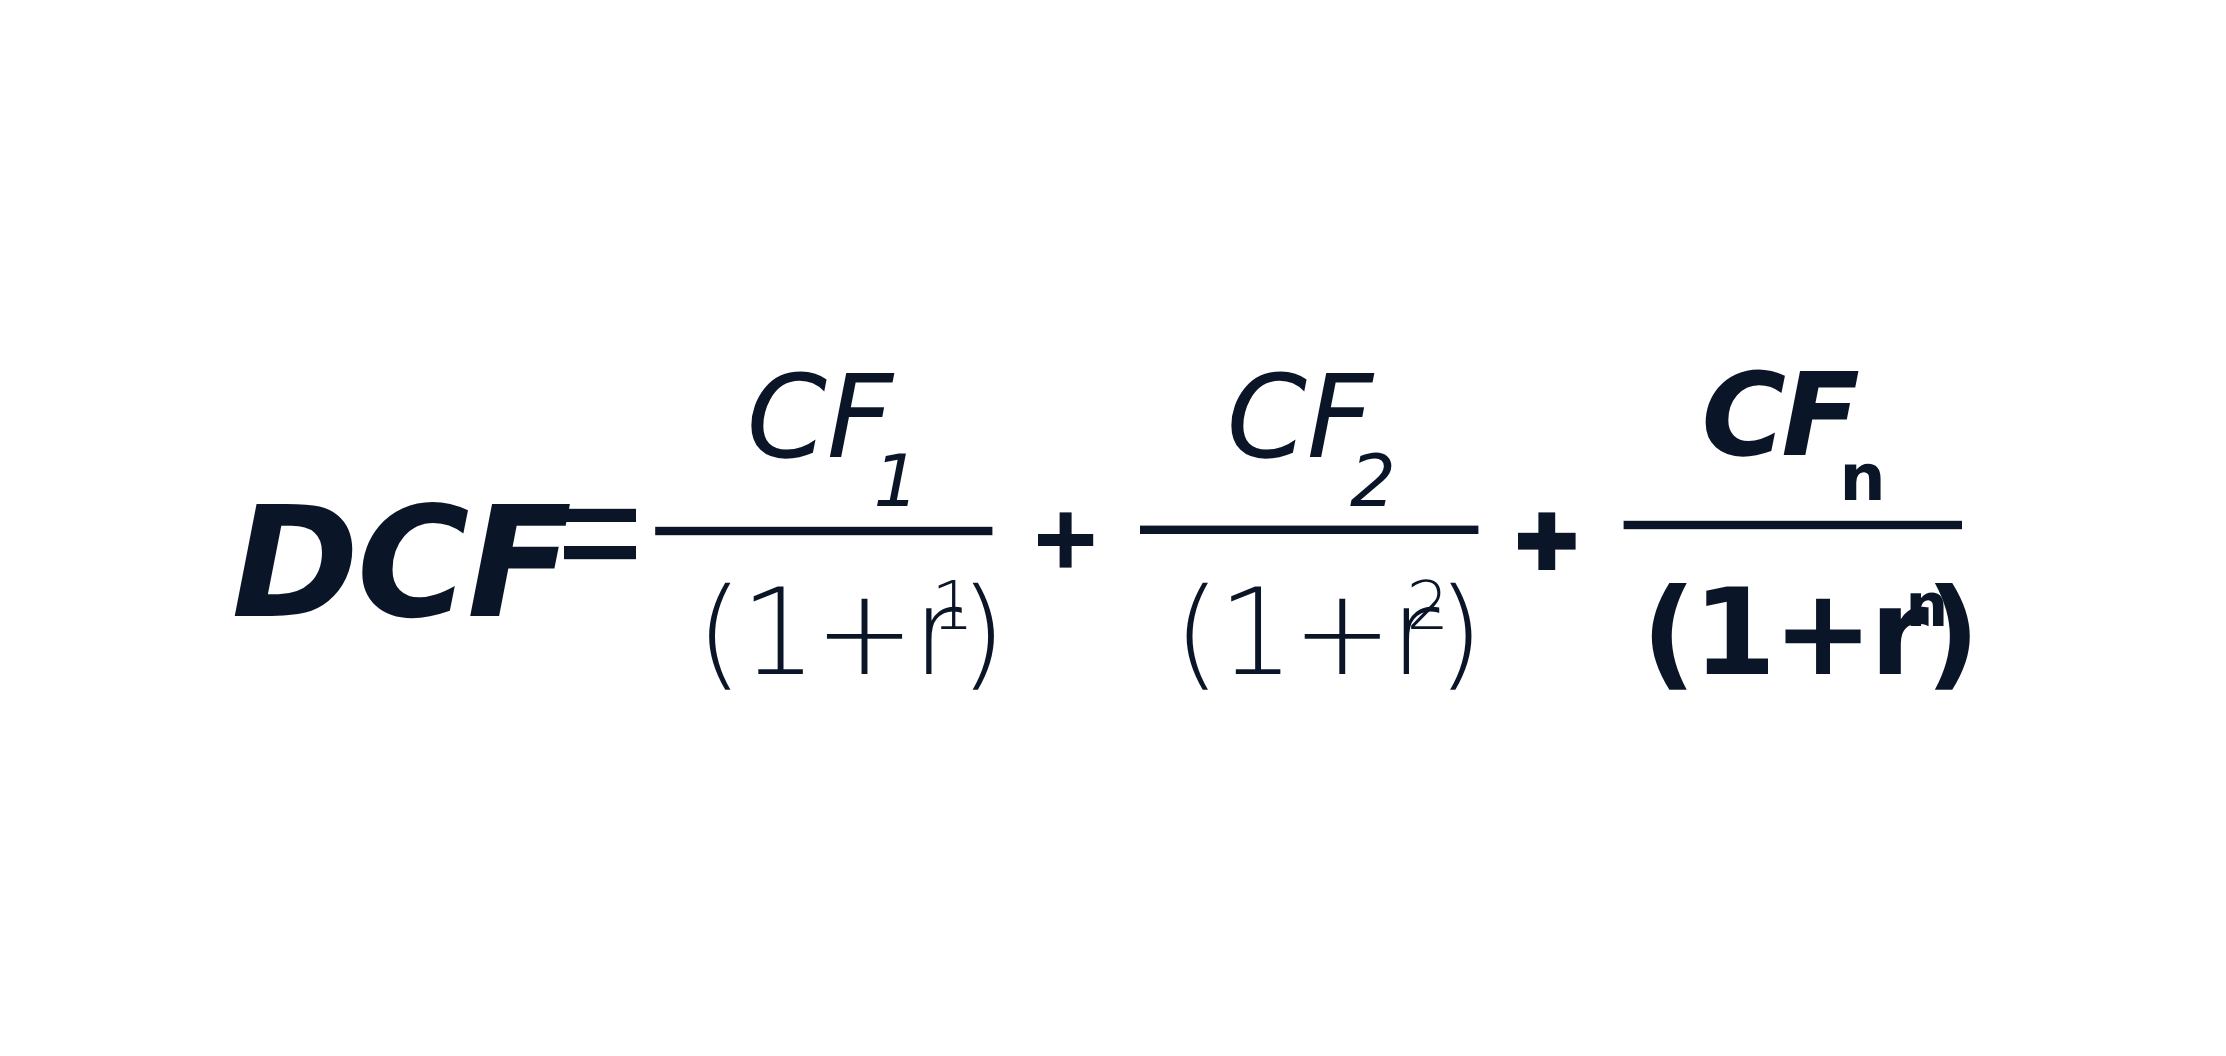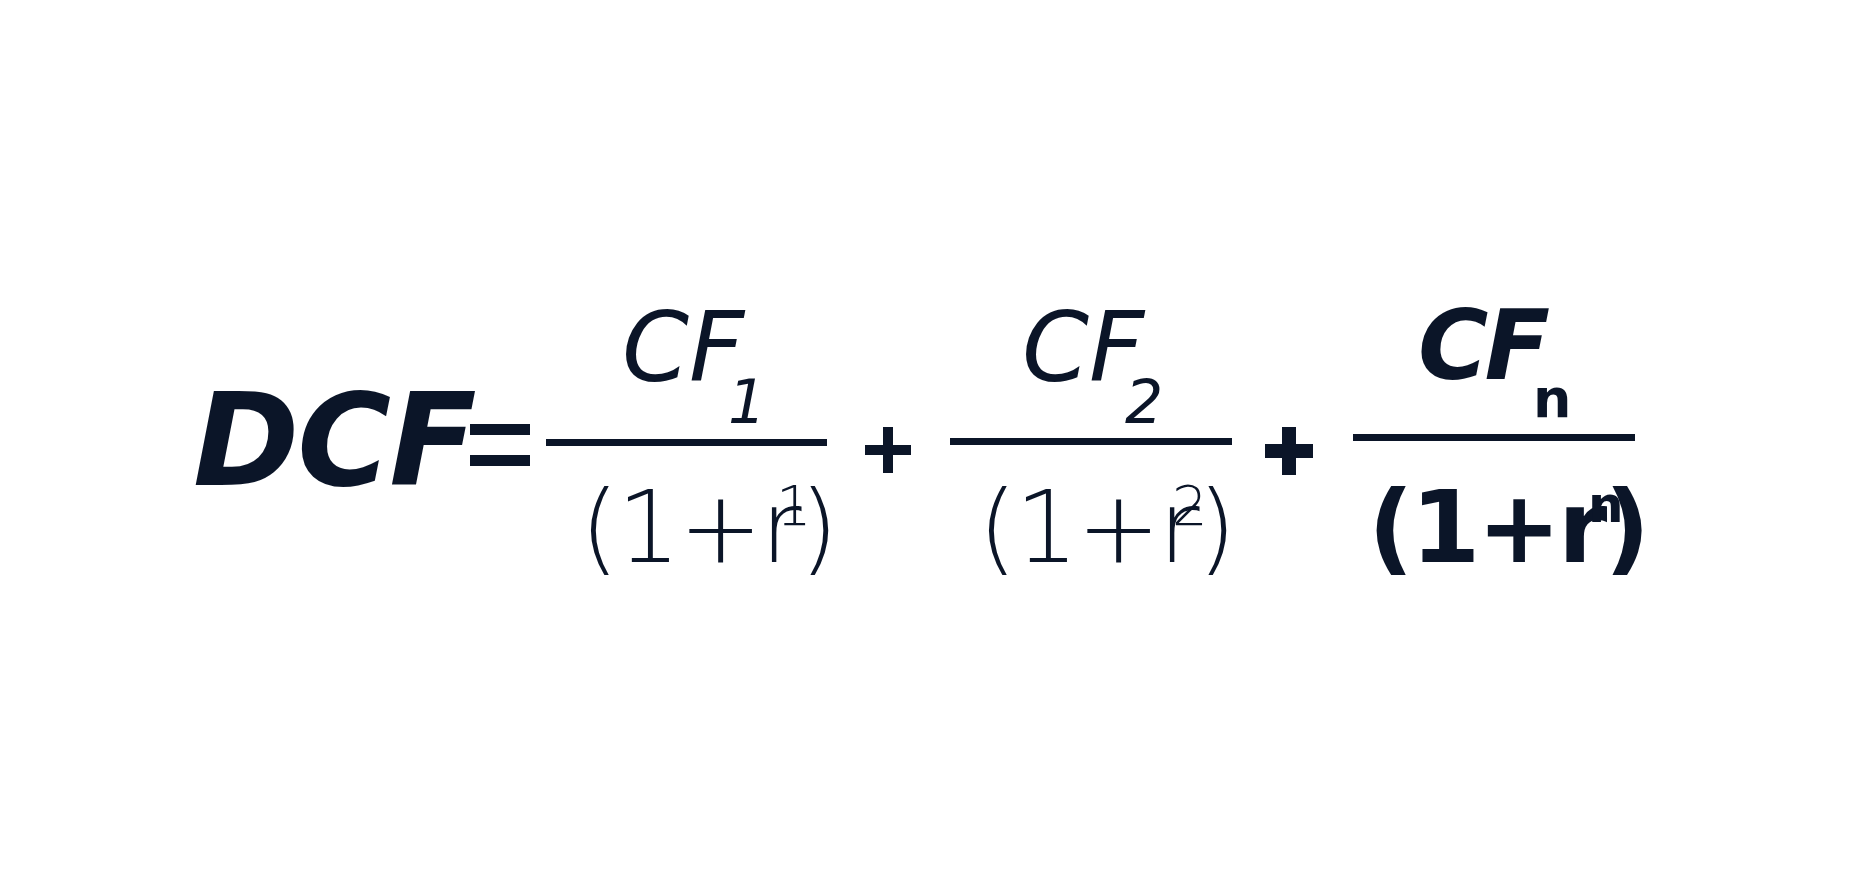--- a/index.html
+++ b/index.html
@@ -1,19 +1,19 @@
 <!DOCTYPE html>
 <html><head>
 <meta charset="utf-8">
 <style>
   html, body { margin:0; padding:0; background:#ffffff; }
   body { width:1855px; height:880px; position:relative; overflow:hidden;
          font-family:"DejaVu Sans", "Liberation Sans", sans-serif; color:#0b1528; }
   .abs { position:absolute; white-space:nowrap; line-height:1; }
-  .lhs { left:193px; top:377px; font-size:128px; font-style:italic; font-weight:600; letter-spacing:-2px; }
+  .lhs { left:193px; top:406px; font-size:128px; font-style:italic; font-weight:600; letter-spacing:-2px; }
   .eq  { left:470px; top:424px; width:60px; height:42px; }
   .eq::before, .eq::after { content:""; position:absolute; left:0; width:60px; height:11px; background:#0b1528; }
   .eq::before { top:0; } .eq::after { bottom:0; }
   .bar { height:7px; background:#0b1528; }
   .num { font-style:italic; font-weight:300; font-size:96px; }
   .num-sub { font-style:italic; font-weight:300; font-size:60px; }
   .den { font-weight:300; font-size:100px; letter-spacing:-2px; }
   .den-sup { font-weight:300; font-size:56px; }
   .plus { width:46px; height:46px; }
   .plus::before, .plus::after { content:""; position:absolute; background:#0b1528; }

